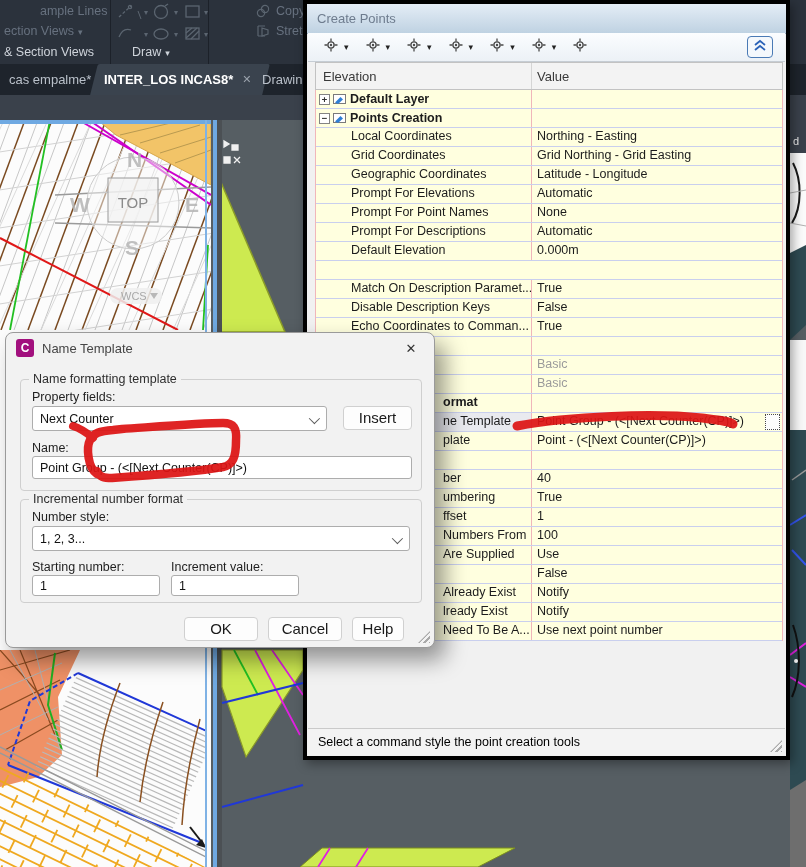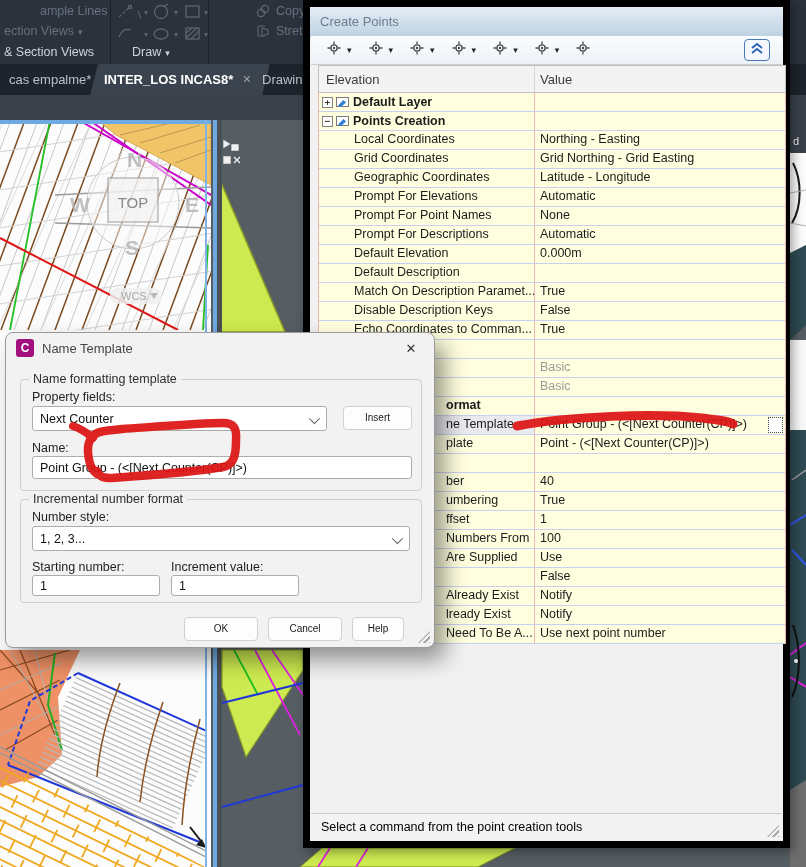--- a/index.html
+++ b/index.html
@@ -16,22 +16,22 @@
   .tabbar{position:absolute;left:0;top:64px;width:806px;height:31px;background:var(--tabbar-bg,#1e242c);}
   .ftab{position:absolute;top:0;height:31px;display:flex;align-items:center;font-size:13px;
         color:#b9c0c9;padding:0 10px;white-space:nowrap;overflow:hidden;}
   .ftab.active{background:var(--active-tab-bg,#3a434e);color:#fff;font-weight:bold;
         transform:skewX(-14deg);border-radius:2px 2px 0 0;}
   .ftab.active .inner{transform:skewX(14deg);display:flex;align-items:center;gap:9px;}
   .tclose{font-size:11px;color:#9aa2ac;font-weight:normal;}
   
   .cad{position:absolute;left:0;top:95px;}
   
-  .palette{position:absolute;left:303px;top:0;width:487px;height:848px;background:#f1f1f1;
-           border:7px solid #000000;box-sizing:border-box;box-shadow:3px 4px 10px rgba(0,0,0,.35);}
+  .palette{position:absolute;left:303px;top:0;width:487px;height:760px;background:#f1f1f1;
+           border:4px solid #000000;box-sizing:border-box;box-shadow:3px 4px 10px rgba(0,0,0,.35);}
   .p-title{position:absolute;left:0;top:0;right:0;height:29px;
            background:linear-gradient(var(--palette-titlebar-top,#e4edf6),var(--palette-titlebar-bottom,#bfd2e2));
            border-bottom:1px solid #9eb2c6;}
   .p-title-text{position:absolute;left:10px;top:7px;font-size:13px;color:#6e7c8e;}
   .p-toolbar{position:absolute;left:1px;right:1px;top:29px;height:29px;
              background:linear-gradient(#fbfdff,#ecf1f6);border-bottom:1px solid #c6cdd4;
              display:flex;align-items:center;padding-left:13px;gap:12px;box-sizing:border-box;}
   .ptool{display:flex;align-items:center;gap:4px;}
   .dd2{font-size:9px;color:#222;}
   .p-chev{position:absolute;right:12px;top:3px;width:26px;height:22px;border:1.5px solid #4a7ab5;
@@ -74,21 +74,21 @@
   .dlg-close{width:26px;text-align:center;color:#333;font-size:13px;}
   .grp{position:absolute;left:14px;border:1px solid #cfcfcf;border-radius:4px;}
   .grp-label{position:absolute;top:-8px;left:8px;background:#f2f2f2;padding:0 4px;
              font-size:12.5px;color:#2e2e2e;}
   .flabel{position:absolute;font-size:12.5px;color:#1f1f1f;}
   .win-input{position:absolute;background:#fff;border:1px solid #adadad;border-radius:3px;
              font-size:12.5px;color:#111;padding:0 7px;box-sizing:border-box;display:flex;align-items:center;}
   .combo .chev{position:absolute;right:9px;top:9px;width:7px;height:7px;border-right:1.4px solid #5a5a5a;
                border-bottom:1.4px solid #5a5a5a;transform:rotate(45deg) translateY(-2px);}
   .win-btn{position:absolute;height:24px;background:#fdfdfd;border:1px solid #d0d0d0;border-radius:4px;
-           font-size:10px;color:#1a1a1a;text-align:center;line-height:22px;box-sizing:border-box;}
+           font-size:15px;color:#1a1a1a;text-align:center;line-height:22px;box-sizing:border-box;}
   .anno{position:absolute;left:0;top:0;pointer-events:none;}
 </style>
 </head>
 <body>
 
 <div class="stage">
 
   <div class="ribbon">
     <div class="rb-item" style="left:4px;top:4px;margin-left:36px;">ample Lines</div>
     <div class="rb-item" style="left:4px;top:24px;"><span>ection Views</span><span class="dd">▾</span></div>
@@ -617,21 +617,20 @@
           </div>
           <div class="trow">
             <div class="pcell">Prompt For Descriptions</div>
             <div class="vcell"><span>Automatic</span></div>
           </div>
           <div class="trow">
             <div class="pcell">Default Elevation</div>
             <div class="vcell"><span>0.000m</span></div>
           </div>
           <div class="trow">
-            <div class="pcell">Default Description</div>
             <div class="vcell"><span></span></div>
           </div>
           <div class="trow">
             <div class="pcell">Match On Description Paramet...</div>
             <div class="vcell"><span>True</span></div>
           </div>
           <div class="trow">
             <div class="pcell">Disable Description Keys</div>
             <div class="vcell"><span>False</span></div>
           </div>
@@ -700,21 +699,21 @@
             <div class="vcell"><span>Notify</span></div>
           </div>
           <div class="trow">
             <div class="pcell frag">Need To Be A...</div>
             <div class="vcell"><span>Use next point number</span></div>
           </div>
         </div>
     </div>
 
     <div class="p-status">
-      <span>Select a command from the point creation tools</span>
+      <span>Select a command style the point creation tools</span>
       <span class="grip"></span>
     </div>
   </div>
 
   <div class="dialog">
     <div class="dlg-title">
       <span class="c3d">C</span>
       <span class="dlg-title-text">Name Template</span>
       <span class="dlg-close">✕</span>
     </div>

